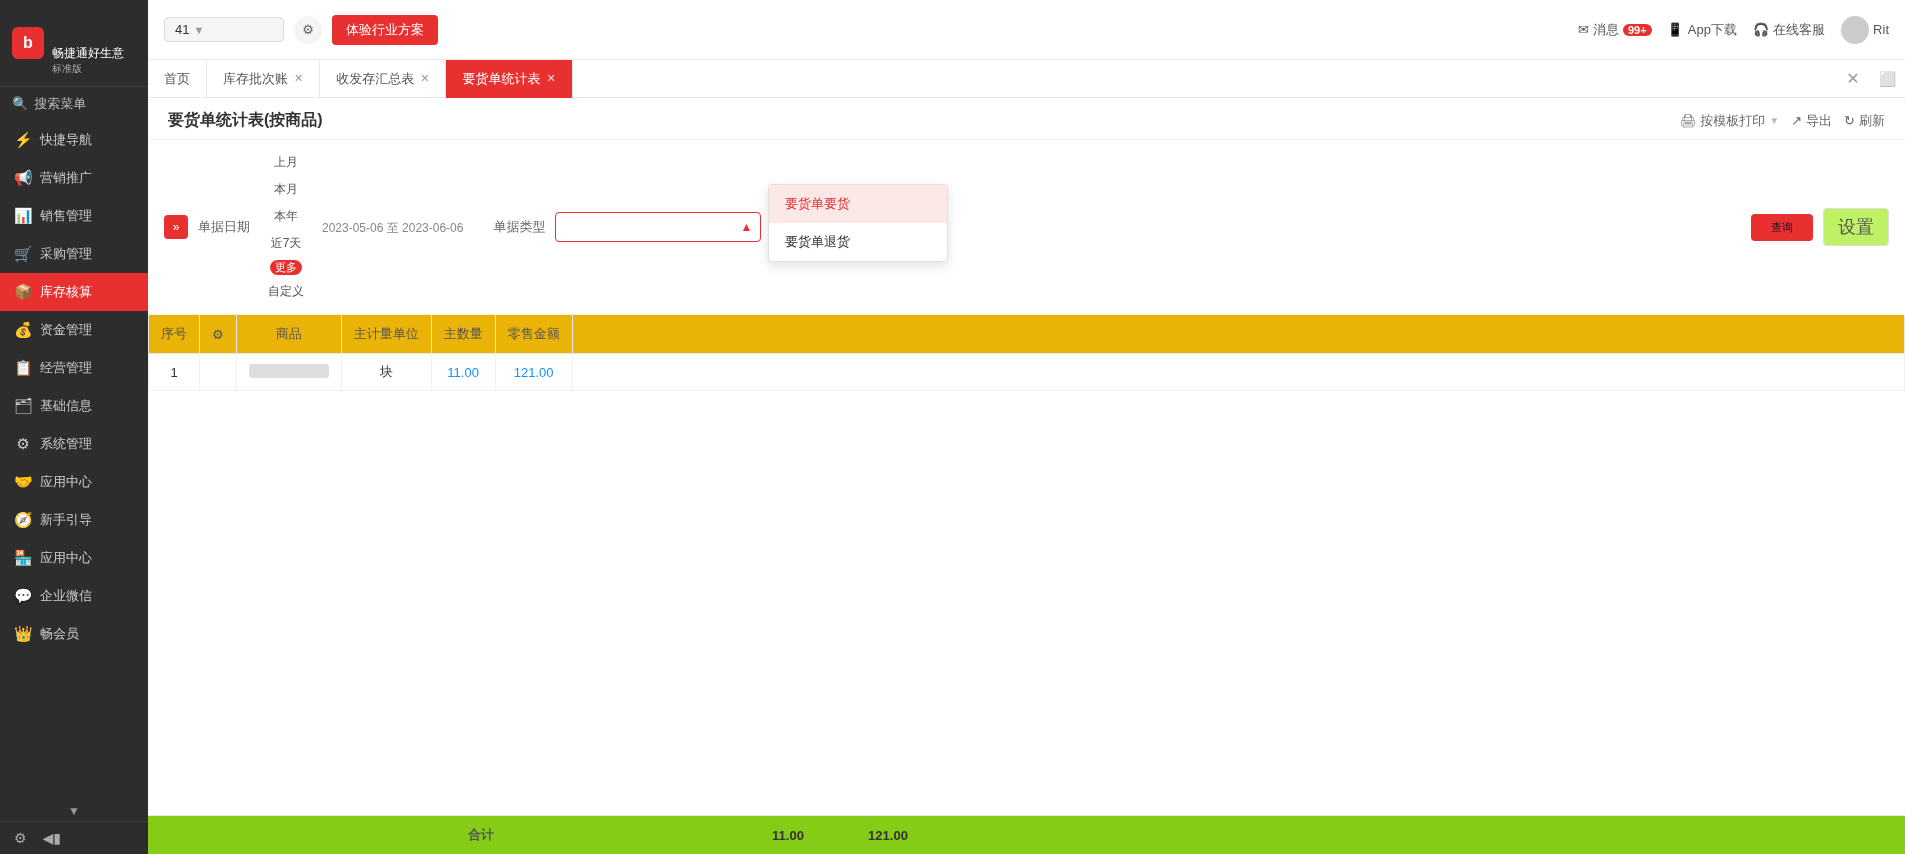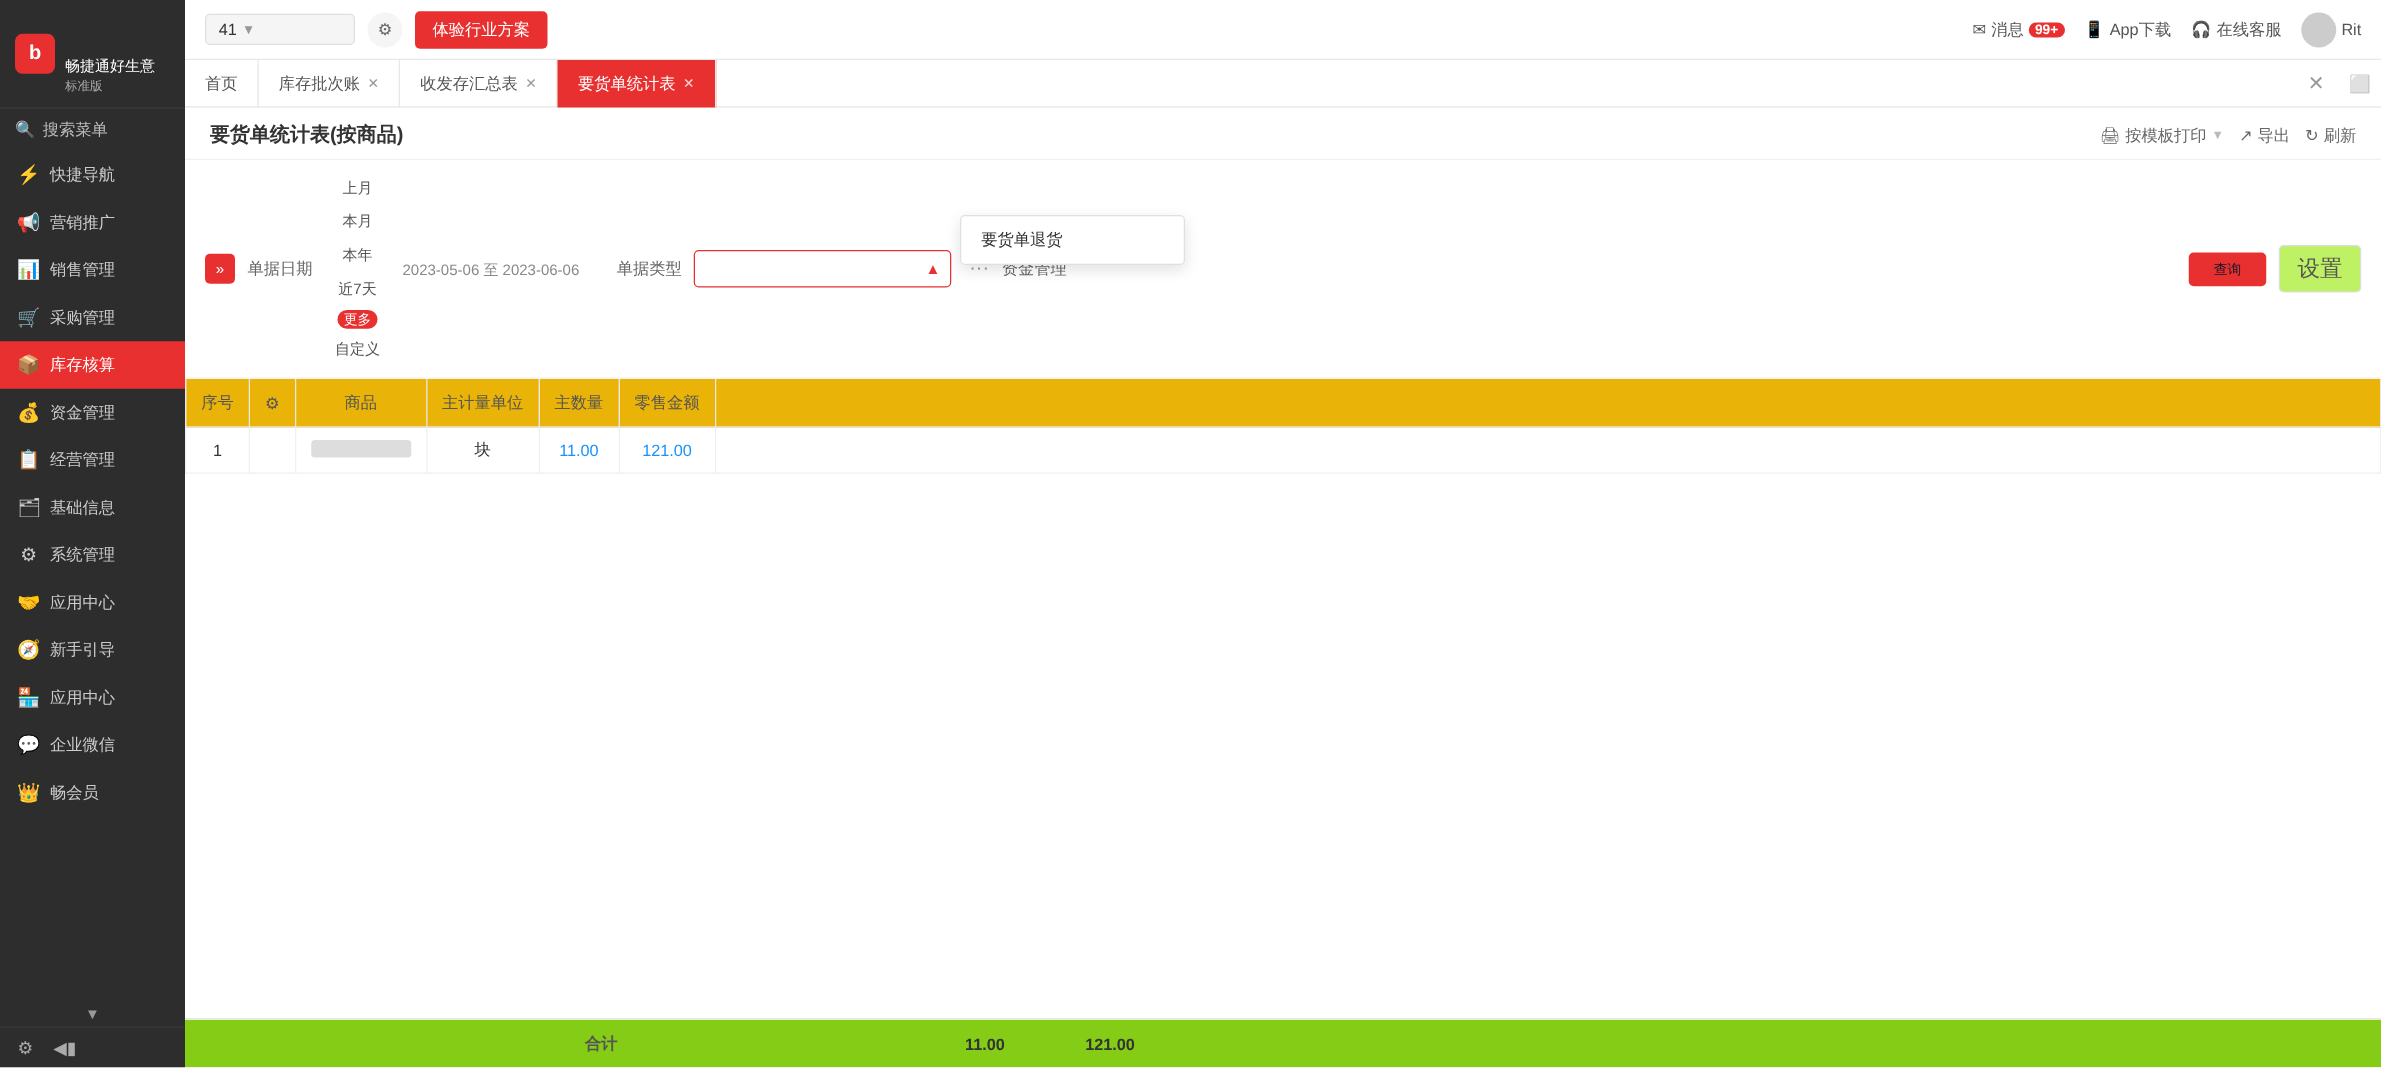--- a/index.html
+++ b/index.html
@@ -59,21 +59,21 @@
       display: flex; gap: 16px; align-items: center; color: #aaa;
     }
     .sidebar-bottom span { cursor: pointer; font-size: 14px; }
 
     
     .main { flex: 1; display: flex; flex-direction: column; height: 100%; overflow: hidden; }
 
     
     .topbar {
       background: #fff;
-      height: 48px;
+      height: 60px;
       display: flex; align-items: center;
       padding: 0 16px;
       gap: 12px;
       border-bottom: 1px solid #e8e8e8;
       flex-shrink: 0;
     }
     .topbar-left { display: flex; align-items: center; gap: 10px; flex: 1; }
     .store-selector {
       display: flex; align-items: center; gap: 4px;
       background: #f5f5f5; border: 1px solid #ddd; border-radius: 4px;
@@ -451,20 +451,21 @@
         </div>
         <span class="filter-more-btn">···</span>
 
         <span class="warehouse-label">资金管理</span>
         <div style="flex:1;"></div>
 
         <button class="query-btn">查询</button>
         <button class="settings-filter-btn">设置</button>
 
         <div class="dropdown-overlay">
+          <div class="dropdown-item selected">要货单要货</div>
           <div class="dropdown-item">要货单退货</div>
         </div>
       </div>
 
       <div class="table-wrapper">
         <table>
           <thead>
             <tr>
               <th style="width:60px;">序号</th>
               <th style="width:40px;">⚙</th>

